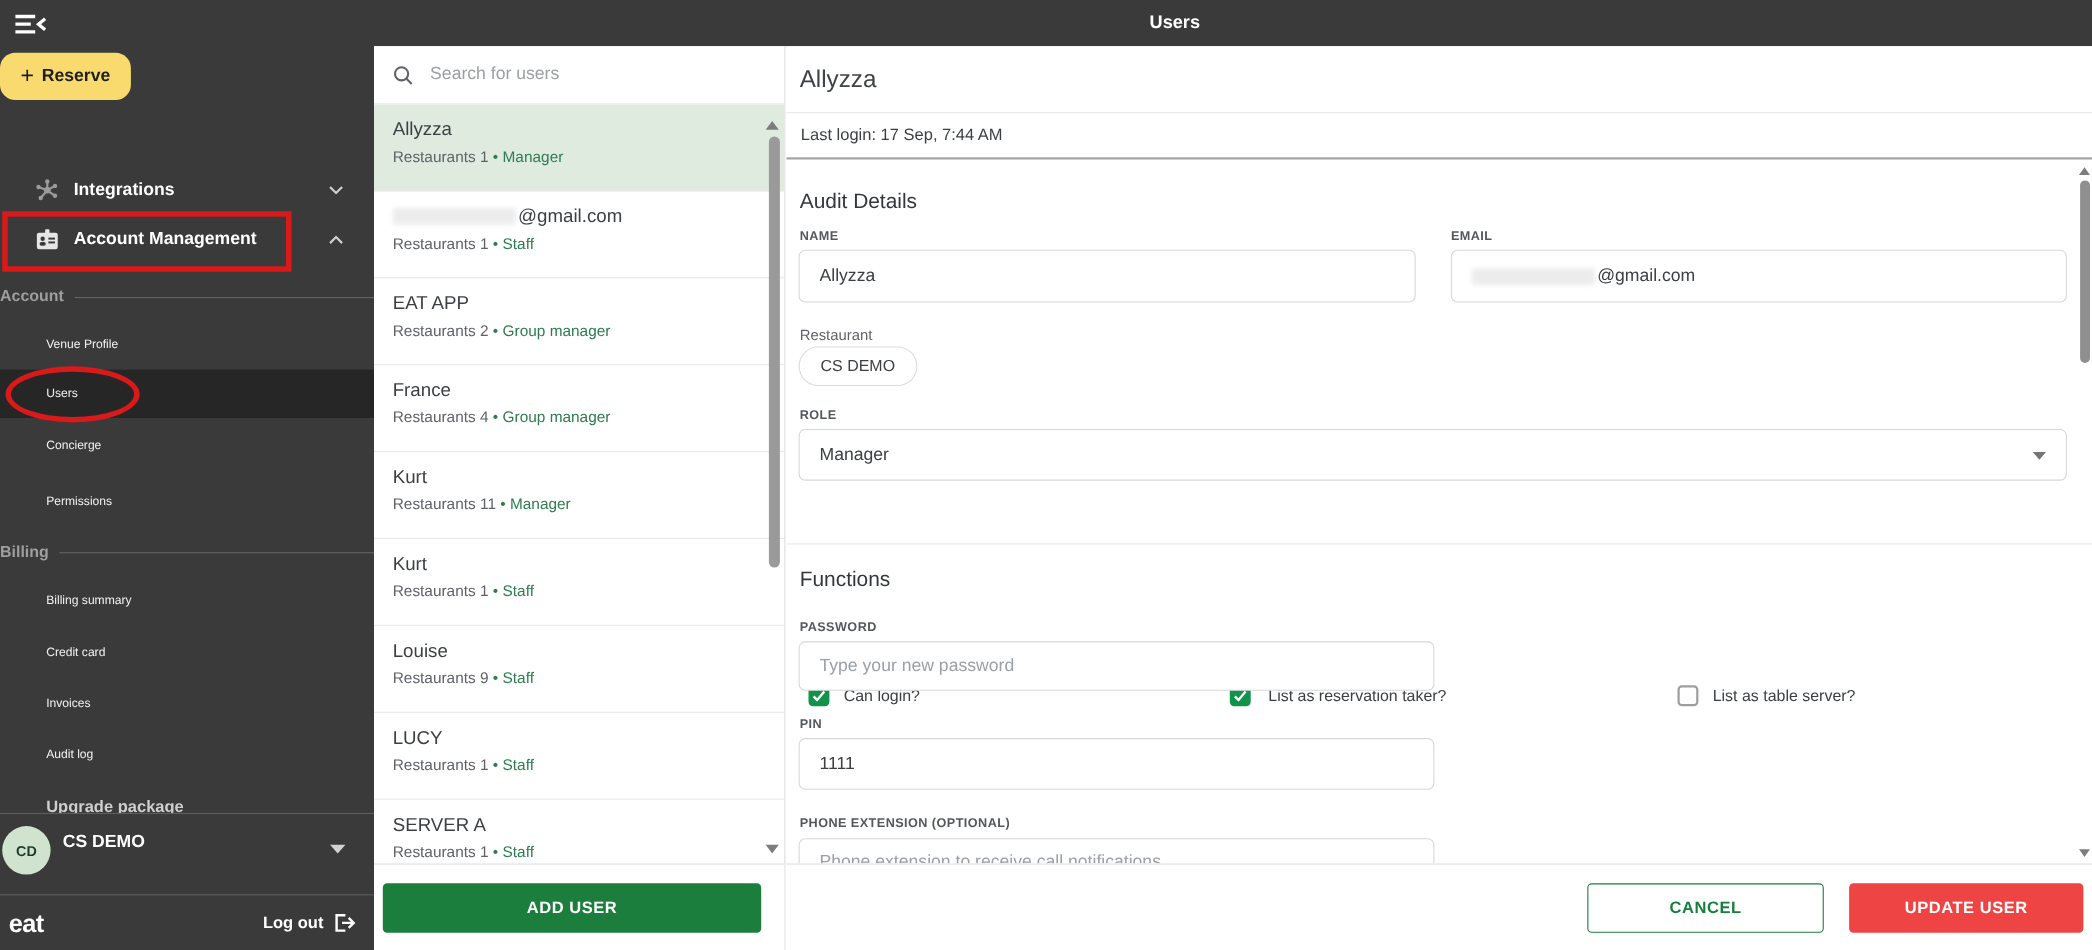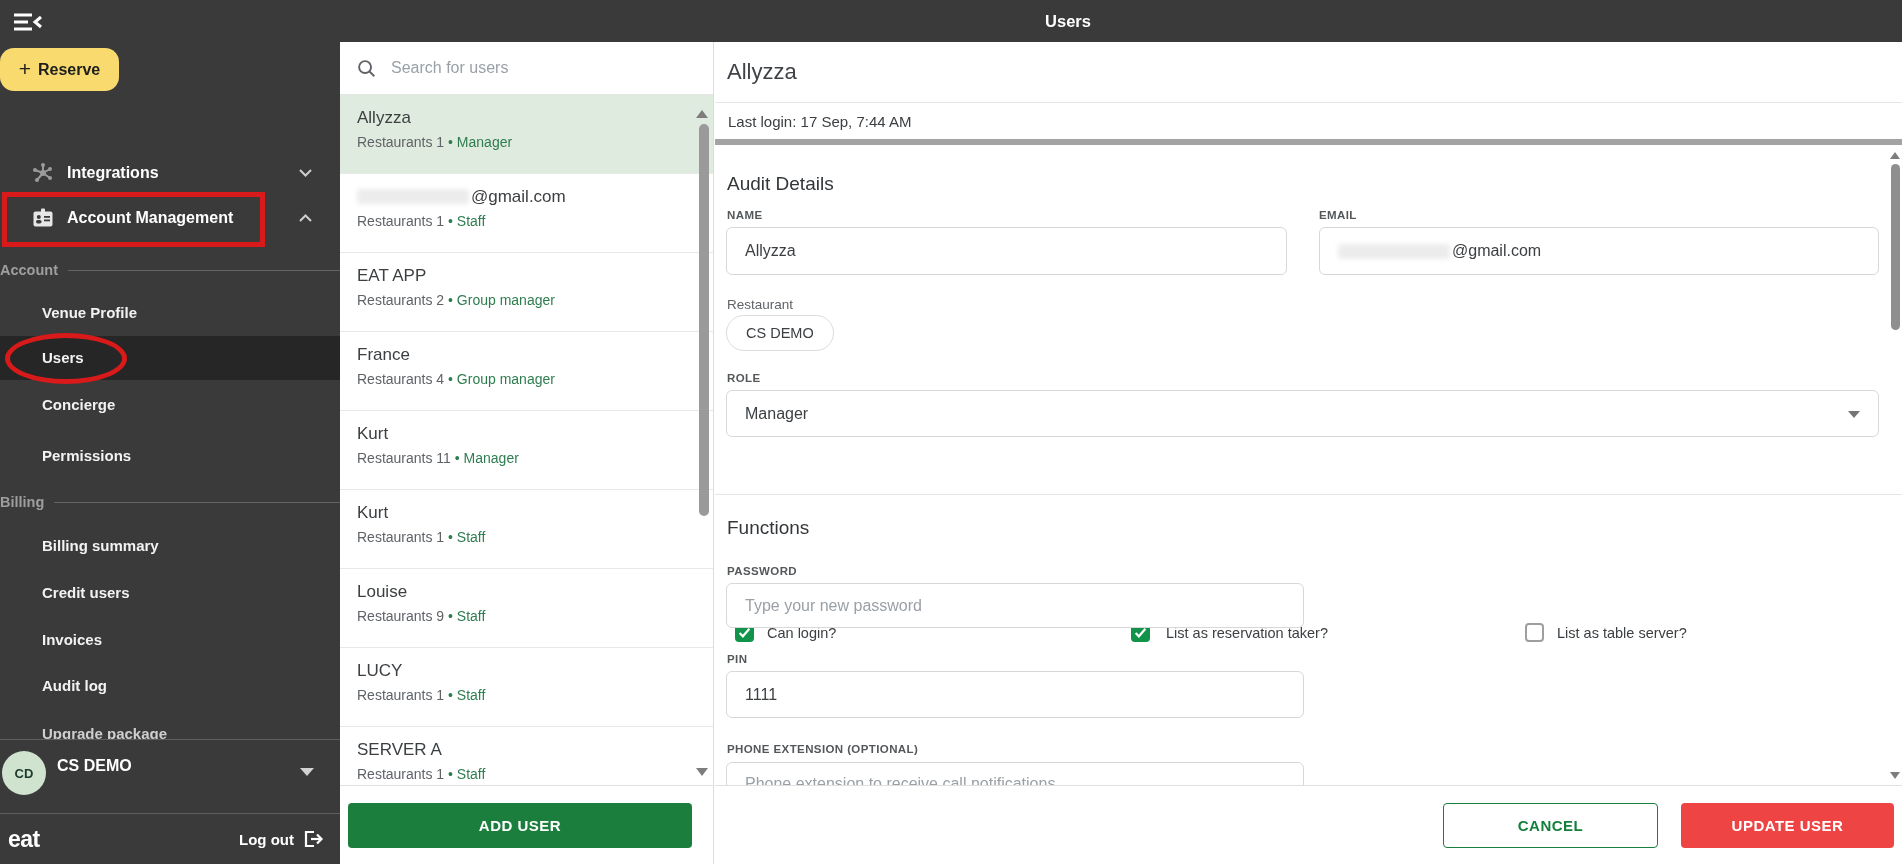--- a/index.html
+++ b/index.html
@@ -25,21 +25,21 @@
   .nav-label { color:#fff; font-size:16px; font-weight:700; }
   .nav-chev { position:absolute; right:28px; top:50%; transform:translateY(-50%); }
   .nav-chev.up { transform:translateY(-50%) rotate(180deg); }
 
   .sec-label { position:absolute; left:0; right:0; height:18px; display:flex; align-items:center;
     padding-left:0; }
   .sec-label span { color:#9e9e9e; font-size:14.5px; font-weight:700; }
   .sec-label .rule { flex:1; border-top:1px solid #646464; margin-left:10px; }
 
   .sub-item { position:absolute; left:42px; height:30px; line-height:30px; color:#f2f2f2;
-    font-size:15px; font-weight:700; cursor:pointer; }
+    font-size:11px; font-weight:400; cursor:pointer; }
   .selected-strip { position:absolute; left:0; top:336px; width:340px; height:44px; background:#262626; }
   .selected-strip .sub-item { position:absolute; top:7px; left:42px; }
 
   .clipped-item { position:absolute; left:42px; top:725px; height:14px; width:220px; overflow:hidden;
     color:#cfcfcf; font-size:15px; font-weight:600; }
 
   .ws-divider { position:absolute; left:0; top:739px; width:340px; border-top:1px solid #5e5e5e; }
   .ws-avatar { position:absolute; left:2px; top:751px; width:44px; height:44px; border-radius:50%;
     background:#cfe3cf; display:flex; align-items:center; justify-content:center;
     color:#1f3a2d; font-size:13px; font-weight:700; }
@@ -87,21 +87,21 @@
     border-top:1px solid #e0e0e0; }
   .add-user-btn { position:absolute; left:8px; right:21px; top:17px; height:45px; background:#1b7e3c;
     border:none; border-radius:4px; color:#fff; font-size:15px; font-weight:700; letter-spacing:0.5px;
     font-family:inherit; cursor:pointer; }
 
   
   .detail { position:absolute; left:715px; top:42px; right:0; bottom:0; background:#fff; }
   .d-title-row { position:absolute; left:0; right:0; top:0; height:61px; border-bottom:1px solid #e6e6e6; }
   .d-title { position:absolute; left:12px; top:50%; transform:translateY(-50%);
     font-size:22px; font-weight:500; color:#3f4347; }
-  .d-login-row { position:absolute; left:0; right:0; top:61px; height:42px; border-bottom:6px solid #a3a3a3; }
+  .d-login-row { position:absolute; left:0; right:0; top:61px; height:42px; border-bottom:2px solid #a3a3a3; }
   .d-login { position:absolute; left:13px; top:50%; transform:translateY(-50%); font-size:15px; color:#3c4043; }
 
   .d-form { position:absolute; left:0; right:0; top:103px; bottom:79px; overflow:hidden; }
   .h2 { position:absolute; left:12px; font-size:19px; font-weight:500; color:#33373a; }
   .f-label { position:absolute; font-size:11.5px; font-weight:600; color:#54585b; letter-spacing:0.4px; }
   .f-label.mixed { text-transform:none; font-size:13.5px; font-weight:400; color:#5f6368; letter-spacing:0; }
   .f-input { position:absolute; height:48px; border:1px solid #d8d8d8; border-radius:6px;
     font-family:inherit; font-size:16px; color:#3c4043; padding-left:18px; background:#fff; outline:none; }
   .f-input::placeholder { color:#9aa0a6; }
   .f-box { position:absolute; border:1px solid #d8d8d8; border-radius:6px; background:#fff;
@@ -207,21 +207,21 @@
       <div class="sub-item">Users</div>
     </div>
     <div class="sub-item" style="top:390px;">Concierge</div>
     <div class="sub-item" style="top:441px;">Permissions</div>
 
     <div class="sec-label" style="top:493px;">
       <span>Billing</span>
         <span class="rule"></span>
     </div>
     <div class="sub-item" style="top:531px;">Billing summary</div>
-    <div class="sub-item" style="top:578px;">Credit users</div>
+    <div class="sub-item" style="top:578px;">Credit card</div>
     <div class="sub-item" style="top:625px;">Invoices</div>
     <div class="sub-item" style="top:671px;">Audit log</div>
     <div class="clipped-item">Upgrade package</div>
 
     <div class="ws-divider"></div>
     <div class="ws-avatar">
       <span>CD</span>
     </div>
     <div class="ws-name">CS DEMO</div>
     <div class="ws-chev"></div>
@@ -333,21 +333,21 @@
       <div class="h2" style="top:330px; top:372px;">Functions</div>
 
       <div class="cb-item" style="left:20px;">
         <span class="cb on">
           <svg width="13" height="11" viewBox="0 0 24 20">
               <path d="M3 11l6 6 12-14" stroke="#fff" stroke-width="4" fill="none"></path>
             </svg>
         </span>
         <span class="cb-label">Can login?</span>
       </div>
-      <div class="cb-item" style="left:416px;gap:16px;">
+      <div class="cb-item" style="left:403px;gap:16px;">
         <span class="cb on">
           <svg width="13" height="11" viewBox="0 0 24 20">
               <path d="M3 11l6 6 12-14" stroke="#fff" stroke-width="4" fill="none"></path>
             </svg>
         </span>
         <span class="cb-label">List as reservation taker?</span>
       </div>
       <div class="cb-item" style="left:810px;">
         <span class="cb off"></span>
         <span class="cb-label">List as table server?</span>

